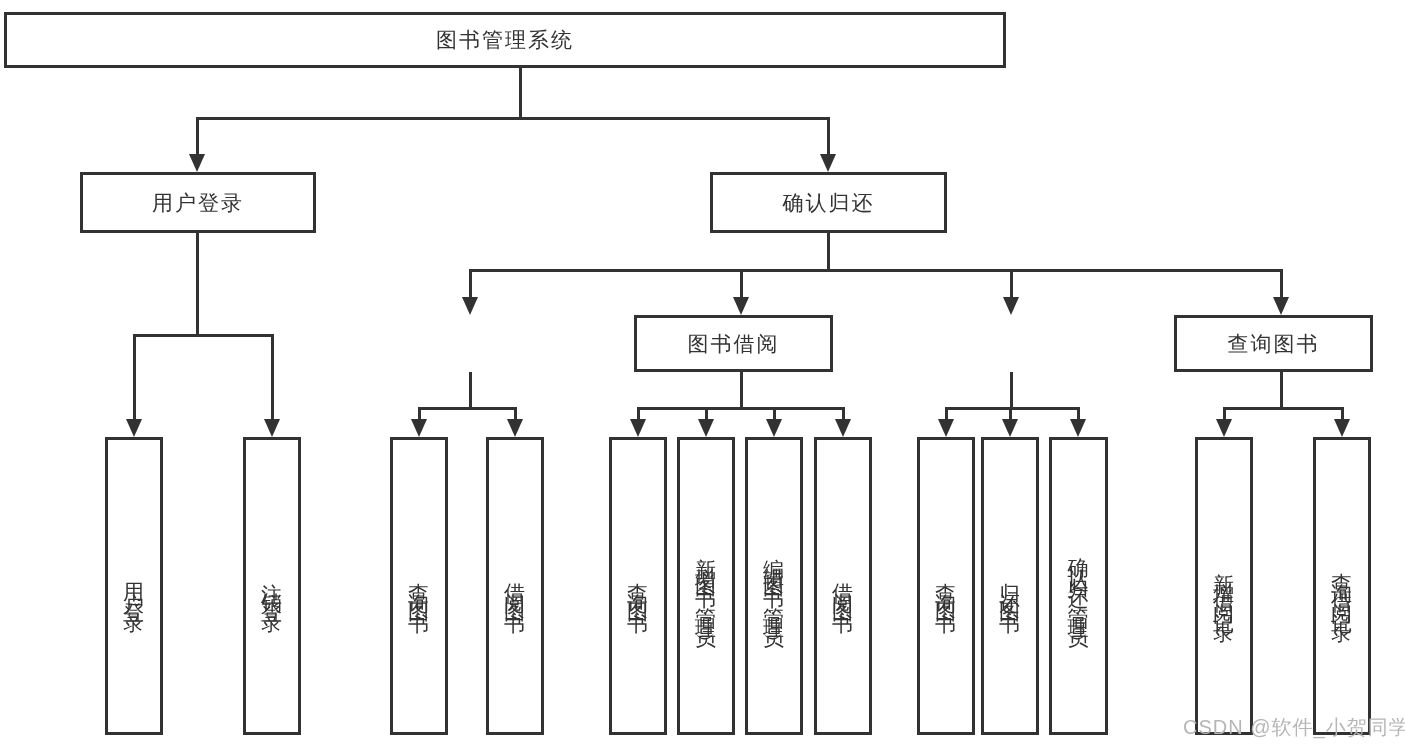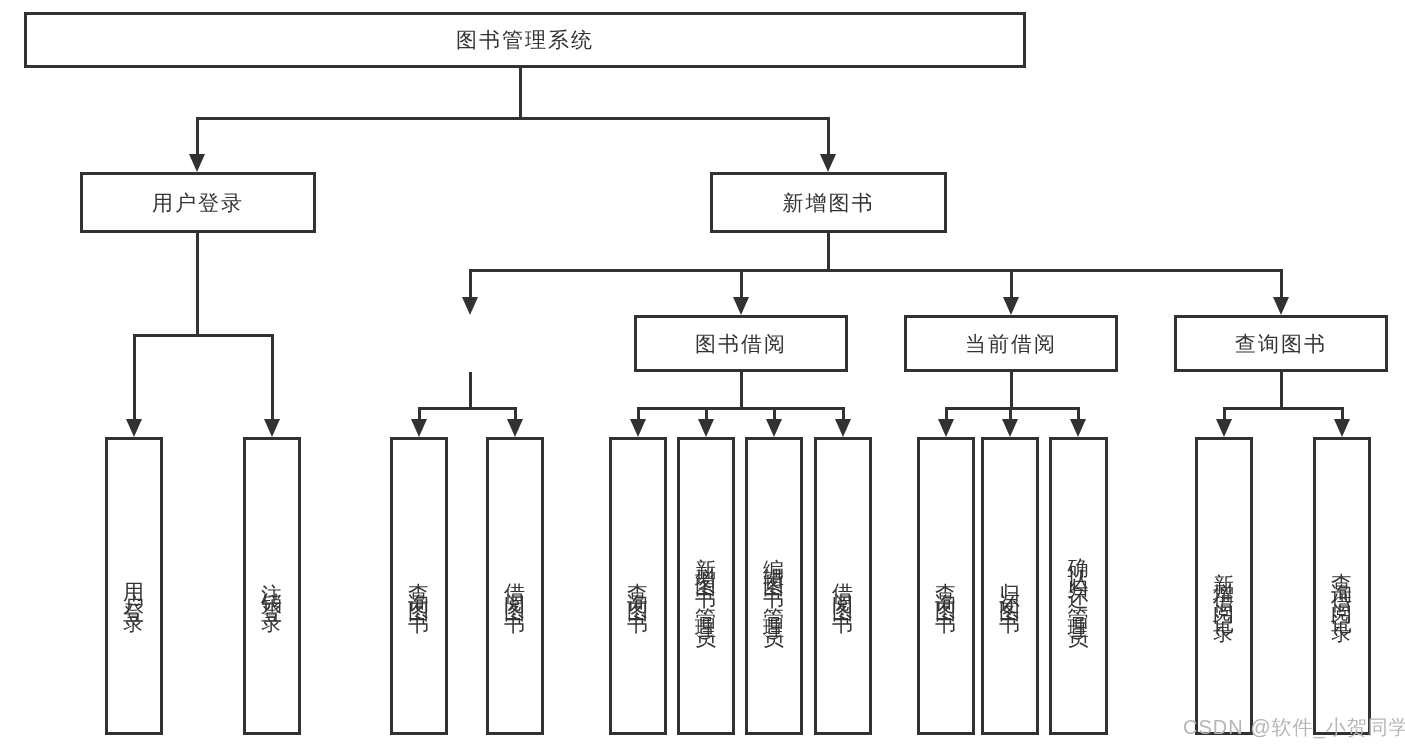--- a/index.html
+++ b/index.html
@@ -21,24 +21,24 @@
     border: 3px solid #323232;
     background: #ffffff;
     display: flex;
     align-items: center;
     justify-content: center;
     color: #333333;
     font-size: 21px;
     letter-spacing: 2px;
     z-index: 2;
   }
-  .node-root   { left: 24px;  top: 12px;  width: 1002px; height: 56px; }
+  .node-root   { left: 4px;  top: 12px;  width: 1002px; height: 56px; }
   .node-l2a    { left: 80px;  top: 172px; width: 236px;  height: 61px; }
   .node-l2b    { left: 710px; top: 172px; width: 237px;  height: 61px; }
-  .node-l3     { top: 315px;  height: 57px; width: 214px; }
+  .node-l3     { top: 315px;  height: 57px; width: 199px; }
   .leaf {
     position: absolute;
     top: 437px;
     width: 58px;
     height: 298px;
     box-sizing: border-box;
     border: 3px solid #323232;
     background: #ffffff;
     display: flex;
     align-items: center;
@@ -86,28 +86,25 @@
 <div class="canvas">
 
   <div class="node node-root">
     <span>图书管理系统</span>
   </div>
 
   <div class="node node-l2a">
     <span>用户登录</span>
   </div>
   <div class="node node-l2b">
-    <span>新增图书</span>
+    <span>确认归还</span>
   </div>
 
   <div class="node node-l3" style="left:634px">
     <span>图书借阅</span>
-  </div>
-  <div class="node node-l3" style="left:904px">
-    <span>当前借阅</span>
   </div>
   <div class="node node-l3" style="left:1174px">
     <span>查询图书</span>
   </div>
 
   <div class="leaf" style="left:105px">
     <span class="vtext">用户登录</span>
   </div>
   <div class="leaf" style="left:243px">
     <span class="vtext">注销登录</span>

